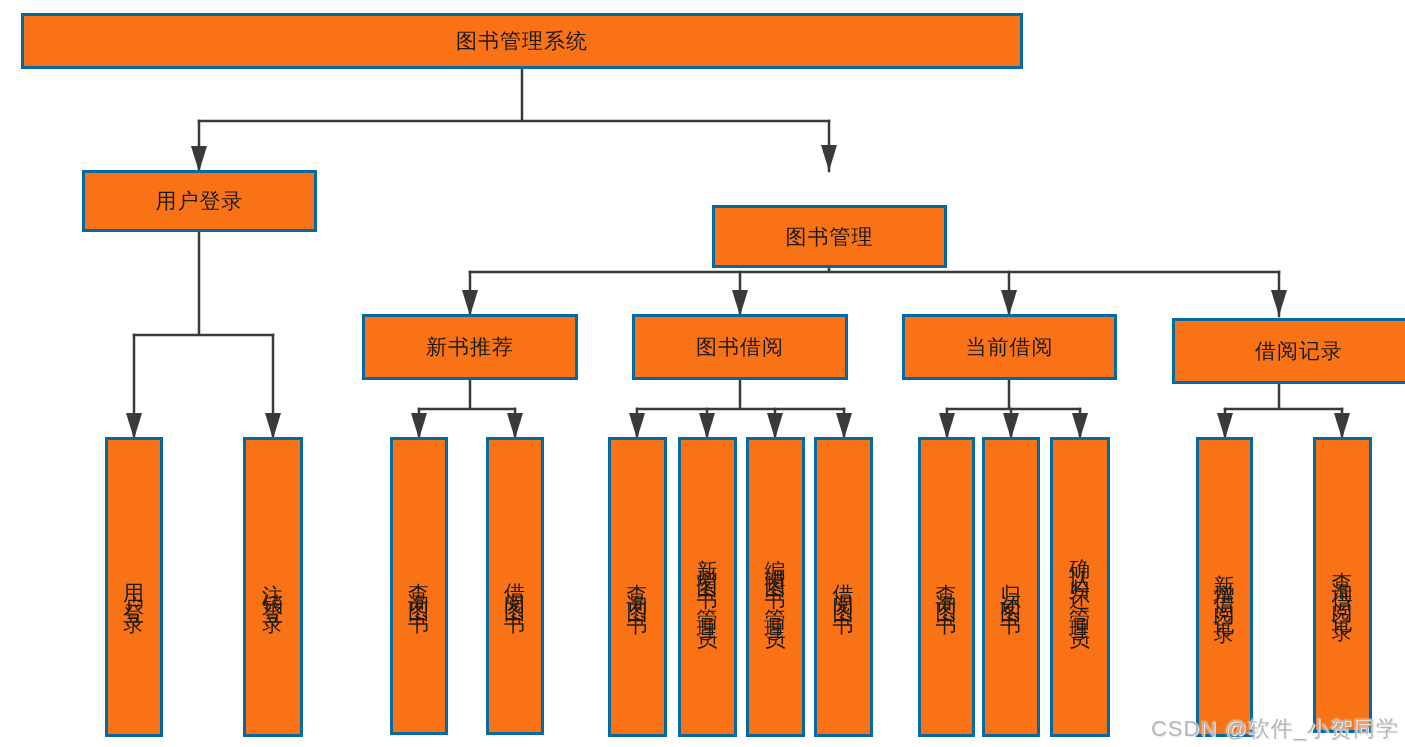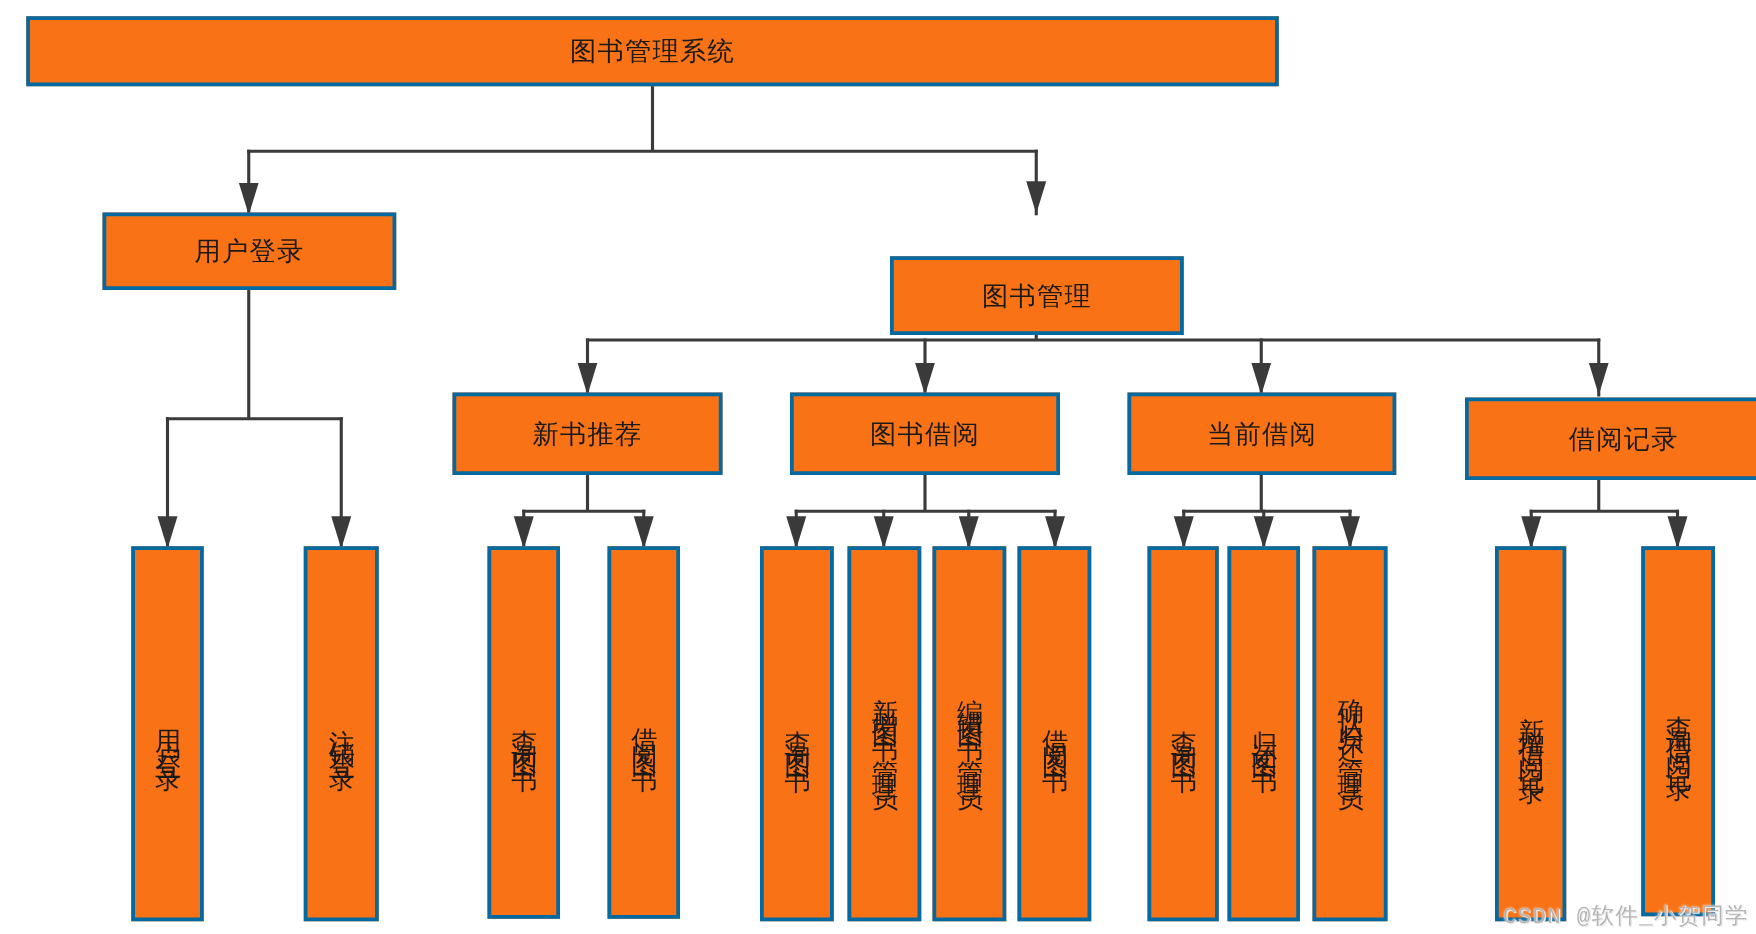--- a/index.html
+++ b/index.html
@@ -25,27 +25,26 @@
     writing-mode:vertical-rl;
     text-orientation:mixed;
     font-size:21px;
     letter-spacing:10px;
     line-height:1.1;
     white-space:nowrap;
   }
   .watermark{
     position:absolute;
     right:6px;bottom:3px;
-    font-size:18px;
+    font-size:22px;
     letter-spacing:1px;
     color:#b5b5b5;
     text-shadow:0 0 2px #ffffff,1px 1px 0 #e6e6e6;
     z-index:5;
     white-space:nowrap;
-    font-family:Liberation Mono, monospace;
   }
 </style>
 </head>
 <body>
 
 <div id="canvas">
 
   <svg id="connectors" viewBox="0 0 1405 747" xmlns="http://www.w3.org/2000/svg">
     <defs>
       <marker id="ah" markerUnits="userSpaceOnUse" markerWidth="20" markerHeight="28" refX="10" refY="26" orient="0">

